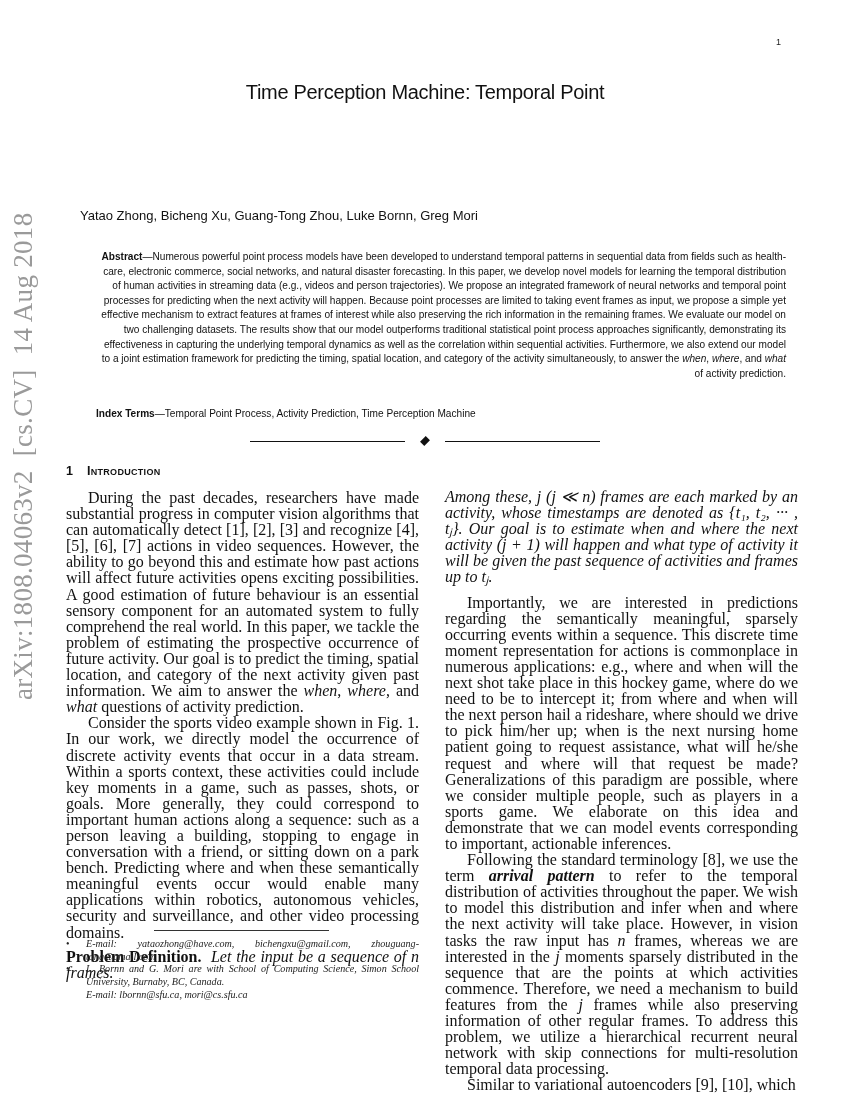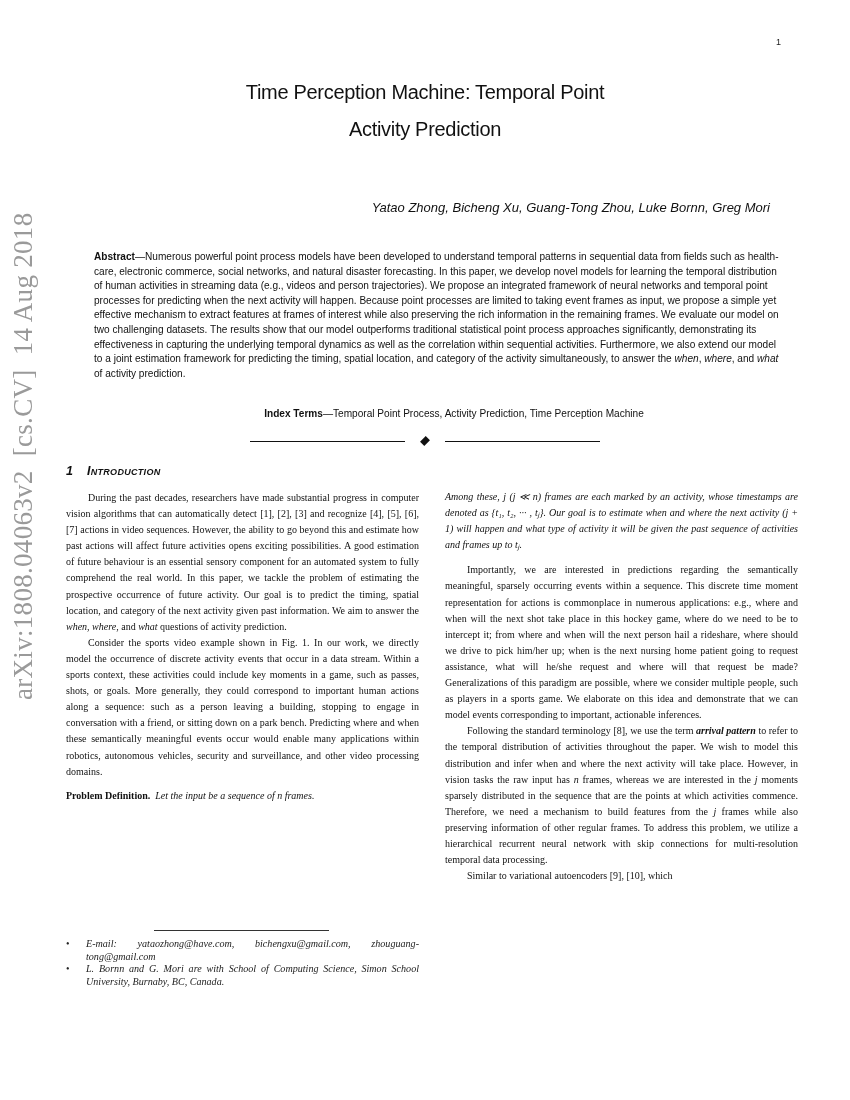--- a/index.html
+++ b/index.html
@@ -10,46 +10,46 @@
     transform-origin: left top; transform: rotate(-90deg);
     font-family: "Liberation Serif", serif; font-size: 27px; color: #9a9a9a;
     white-space: pre; letter-spacing: 0.3px;
   }
   .title {
     position: absolute; top: 74px; left: 80px; width: 690px; text-align: center;
     font-family: "Liberation Sans", sans-serif; font-size: 20px; line-height: 37px; color: #111;
     letter-spacing: -0.3px;
   }
   .authors {
-    position: absolute; top: 200px; left: 80px; width: 690px; text-align: right;
-    font-family: "Liberation Sans", sans-serif; font-size: 13px; color: #111; font-style: italic;
+    position: absolute; top: 208px; left: 80px; width: 690px; text-align: left;
+    font-family: "Liberation Sans", sans-serif; font-size: 13px; color: #111;
   }
   .abstract {
     position: absolute; top: 250px; left: 94px; width: 692px;
     font-family: "Liberation Sans", sans-serif; font-size: 10.1px; line-height: 14.6px; color: #111;
-    text-align: left;
+    text-align: right;
   }
   .abstract b, .index-terms b { font-weight: bold; }
   .index-terms {
-    position: absolute; top: 408px; left: 108px; width: 692px;
-    font-family: "Liberation Sans", sans-serif; font-size: 10.1px; color: #111; text-align: center;
+    position: absolute; top: 408px; left: 96px; width: 692px;
+    font-family: "Liberation Sans", sans-serif; font-size: 10.1px; color: #111;
   }
   .separator { position: absolute; top: 437px; left: 250px; width: 350px; height: 10px; }
   .separator .line { position: absolute; top: 4px; height: 1px; background: #111; width: 155px; }
   .separator .line.l { left: 0; }
   .separator .line.r { right: 0; }
   .separator .diamond { position: absolute; left: 171px; top: 0px; width: 8px; height: 8px; background: #111; transform: rotate(45deg) scale(0.75, 1); }
   .section-heading {
     position: absolute; top: 464px; left: 66px;
-    font-family: "Liberation Sans", sans-serif; font-size: 12.5px; font-weight: bold; color: #111; font-style: italic;
+    font-family: "Liberation Sans", sans-serif; font-size: 12.5px; font-weight: bold; color: #111;
   }
   .section-heading .num { margin-right: 14px; }
   .section-heading .sc { font-variant: small-caps; letter-spacing: 0.3px; }
   .col {
-    position: absolute; font-family: "Liberation Serif", serif; font-size: 10px; line-height: 16.1px;
+    position: absolute; font-family: "Liberation Serif", serif; font-size: 16px; line-height: 16.1px;
     color: #111; text-align: justify;
   }
   .col p { margin: 0; text-indent: 22px; }
   .col-left { top: 490px; left: 66px; width: 353px; }
   .col-right { top: 489px; left: 445px; width: 353px; }
   .problem { margin-top: 8px !important; text-indent: 0 !important; }
   .problem b { font-weight: bold; margin-top: 9px; }
   .it { font-style: italic; }
   .bi { font-style: italic; font-weight: bold; }
   .problem-cont { text-indent: 0 !important; font-style: italic; margin-bottom: 9px !important; }
@@ -65,21 +65,20 @@
 </style>
 </head>
 <body>
 
 <div class="page-number">1</div>
 
 <div class="arxiv-stamp">arXiv:1808.04063v2  [cs.CV]  14 Aug 2018</div>
 
 <div class="title">
   <div>Time Perception Machine: Temporal Point</div>
-  <div>Activity Prediction</div>
 </div>
 
 <div class="authors">Yatao Zhong, Bicheng Xu, Guang-Tong Zhou, Luke Bornn, Greg Mori</div>
 
 <div class="abstract"><b>Abstract</b><span>—</span><span>Numerous powerful point process models have been developed to understand temporal patterns in sequential data from fields such as health-care, electronic commerce, social networks, and natural disaster forecasting. In this paper, we develop novel models for learning the temporal distribution of human activities in streaming data (e.g., videos and person trajectories). We propose an integrated framework of neural networks and temporal point processes for predicting when the next activity will happen. Because point processes are limited to taking event frames as input, we propose a simple yet effective mechanism to extract features at frames of interest while also preserving the rich information in the remaining frames. We evaluate our model on two challenging datasets. The results show that our model outperforms traditional statistical point process approaches significantly, demonstrating its effectiveness in capturing the underlying temporal dynamics as well as the correlation within sequential activities. Furthermore, we also extend our model to a joint estimation framework for predicting the timing, spatial location, and category of the activity simultaneously, to answer the </span><span class="it">when</span><span>, </span><span class="it">where</span><span>, and </span><span class="it">what</span><span> of activity prediction.</span></div>
 
 <div class="index-terms"><b>Index Terms</b><span>—</span><span>Temporal Point Process, Activity Prediction, Time Perception Machine</span></div>
 
 <div class="separator">
   <div class="line l"></div>
@@ -100,20 +99,21 @@
 
 <div class="footnotes">
   <ul>
     <li>
       <span class="bullet">•</span>
       <div class="fn-email">E-mail:  yataozhong@have.com,  bichengxu@gmail.com,  zhouguang-tong@gmail.com</div>
     </li>
     <li>
       <span class="bullet">•</span>
       <div>L. Bornn and G. Mori are with School of Computing Science, Simon School University, Burnaby, BC, Canada.</div>
+      <div class="fn-email">E-mail: lbornn@sfu.ca, mori@cs.sfu.ca</div>
     </li>
   </ul>
 </div>
 
 <div class="col col-right">
   <p class="problem-cont">Among these, j (j ≪ n) frames are each marked by an activity, whose timestamps are denoted as {t₁, t₂, ··· , tⱼ}. Our goal is to estimate when and where the next activity (j + 1) will happen and what type of activity it will be given the past sequence of activities and frames up to tⱼ.</p>
   <p>Importantly, we are interested in predictions regarding the semantically meaningful, sparsely occurring events within a sequence. This discrete time moment representation for actions is commonplace in numerous applications: e.g., where and when will the next shot take place in this hockey game, where do we need to be to intercept it; from where and when will the next person hail a rideshare, where should we drive to pick him/her up; when is the next nursing home patient going to request assistance, what will he/she request and where will that request be made? Generalizations of this paradigm are possible, where we consider multiple people, such as players in a sports game. We elaborate on this idea and demonstrate that we can model events corresponding to important, actionable inferences.</p>
   <p><span>Following the standard terminology [8], we use the term </span><span class="bi">arrival pattern</span><span> to refer to the temporal distribution of activities throughout the paper. We wish to model this distribution and infer when and where the next activity will take place. However, in vision tasks the raw input has </span><span class="it">n</span><span> frames, whereas we are interested in the </span><span class="it">j</span><span> moments sparsely distributed in the sequence that are the points at which activities commence. Therefore, we need a mechanism to build features from the </span><span class="it">j</span><span> frames while also preserving information of other regular frames. To address this problem, we utilize a hierarchical recurrent neural network with skip connections for multi-resolution temporal data processing.</span></p>
   <p>Similar to variational autoencoders [9], [10], which</p>
 </div>

